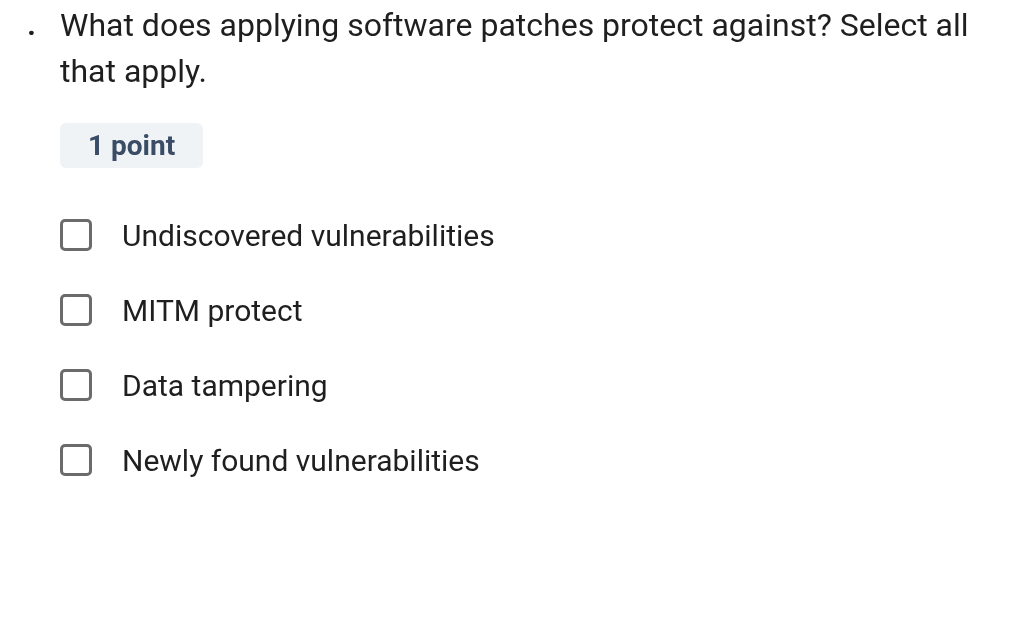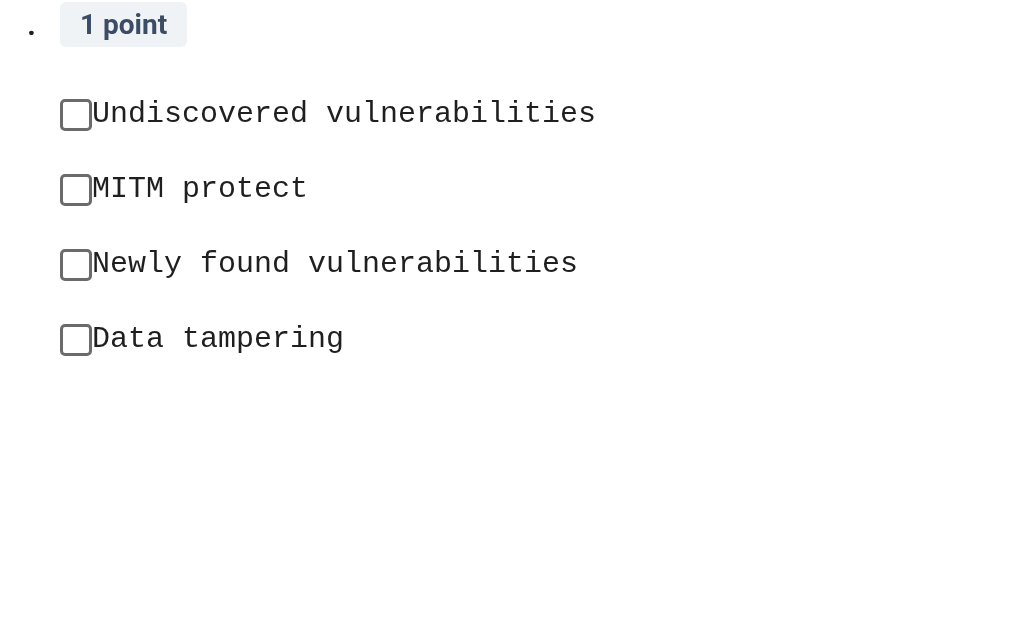--- a/index.html
+++ b/index.html
@@ -41,33 +41,33 @@
       color: #1f1f1f;
       line-height: 1.45;
       margin-bottom: 28px;
     }
     .points-badge {
       display: inline-block;
       background: #f0f3f6;
       color: #3a4c66;
       font-size: 28px;
       font-weight: 700;
-      padding: 6px 20px;
+      padding: 6px 28px;
       border-radius: 6px;
       margin-bottom: 48px;
     }
     .options-list {
       display: flex;
       flex-direction: column;
       gap: 36px;
     }
     .option-row {
       display: flex;
       align-items: center;
-      font-family: Liberation Mono, monospace;
+      gap: 30px;
     }
     .checkbox {
       width: 32px;
       height: 32px;
       border: 3px solid #6b6b6b;
       border-radius: 5px;
       background: #ffffff;
       flex-shrink: 0;
       cursor: pointer;
     }
@@ -77,33 +77,34 @@
       color: #1f1f1f;
       line-height: 1.3;
     }
   </style>
 </head>
 <body>
 
 <div class="question-container">
   <div class="question-number">.</div>
   <div class="question-body">
+    <div class="question-text">What does applying software patches protect against? Select all that apply.</div>
     <div class="points-badge">1 point</div>
     <div class="options-list">
       <div class="option-row">
         <div class="checkbox"></div>
         <div class="option-label">Undiscovered vulnerabilities</div>
       </div>
       <div class="option-row">
         <div class="checkbox"></div>
         <div class="option-label">MITM protect</div>
       </div>
       <div class="option-row">
         <div class="checkbox"></div>
-        <div class="option-label">Newly found vulnerabilities</div>
+        <div class="option-label">Data tampering</div>
       </div>
       <div class="option-row">
         <div class="checkbox"></div>
-        <div class="option-label">Data tampering</div>
+        <div class="option-label">Newly found vulnerabilities</div>
       </div>
     </div>
   </div>
 </div>
 
 </body></html>

